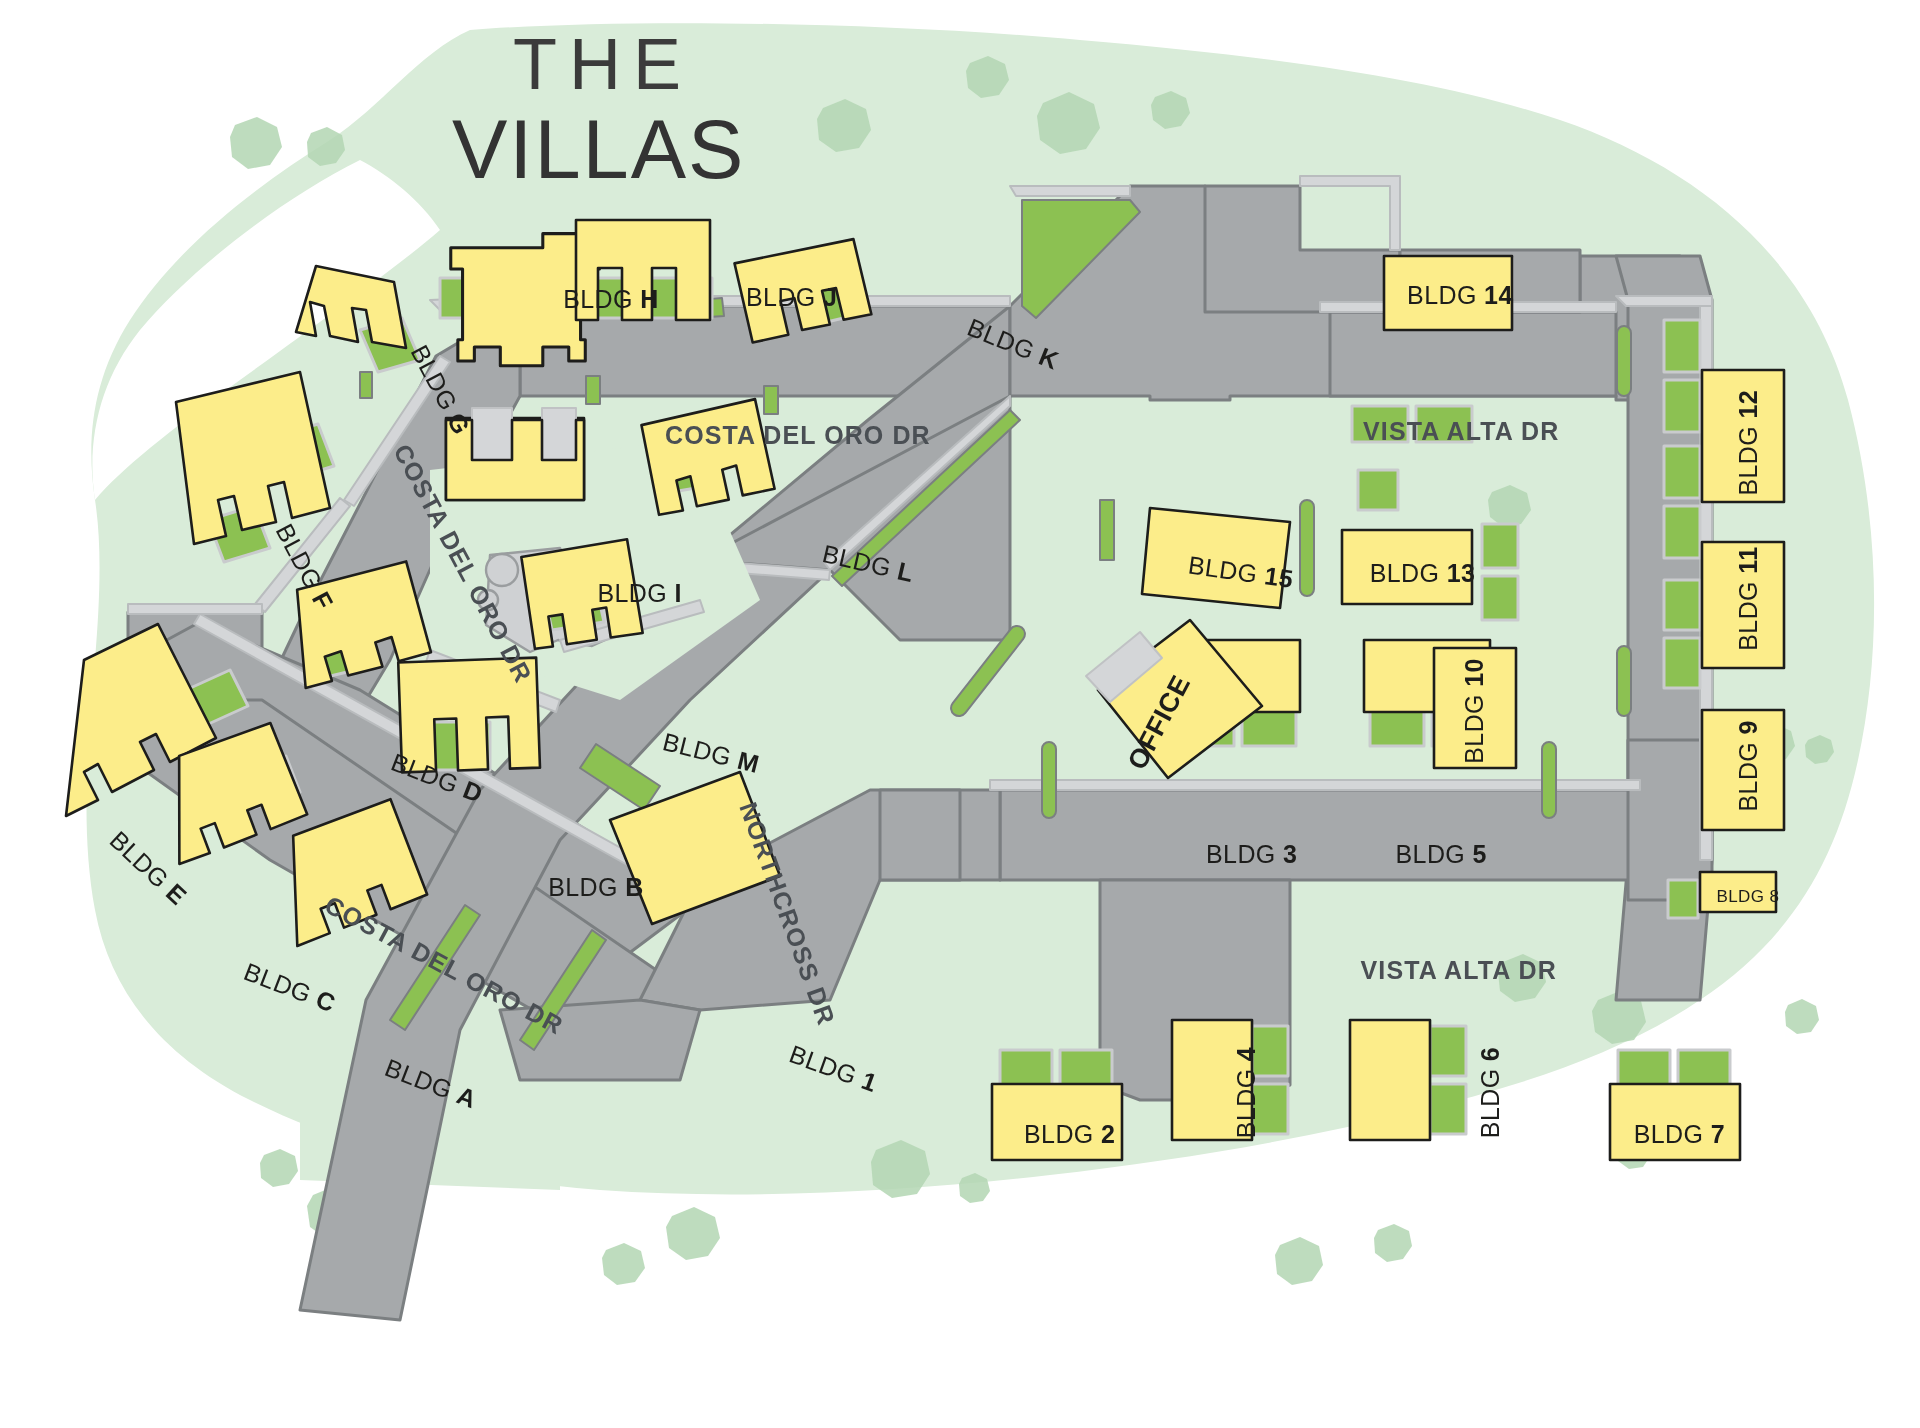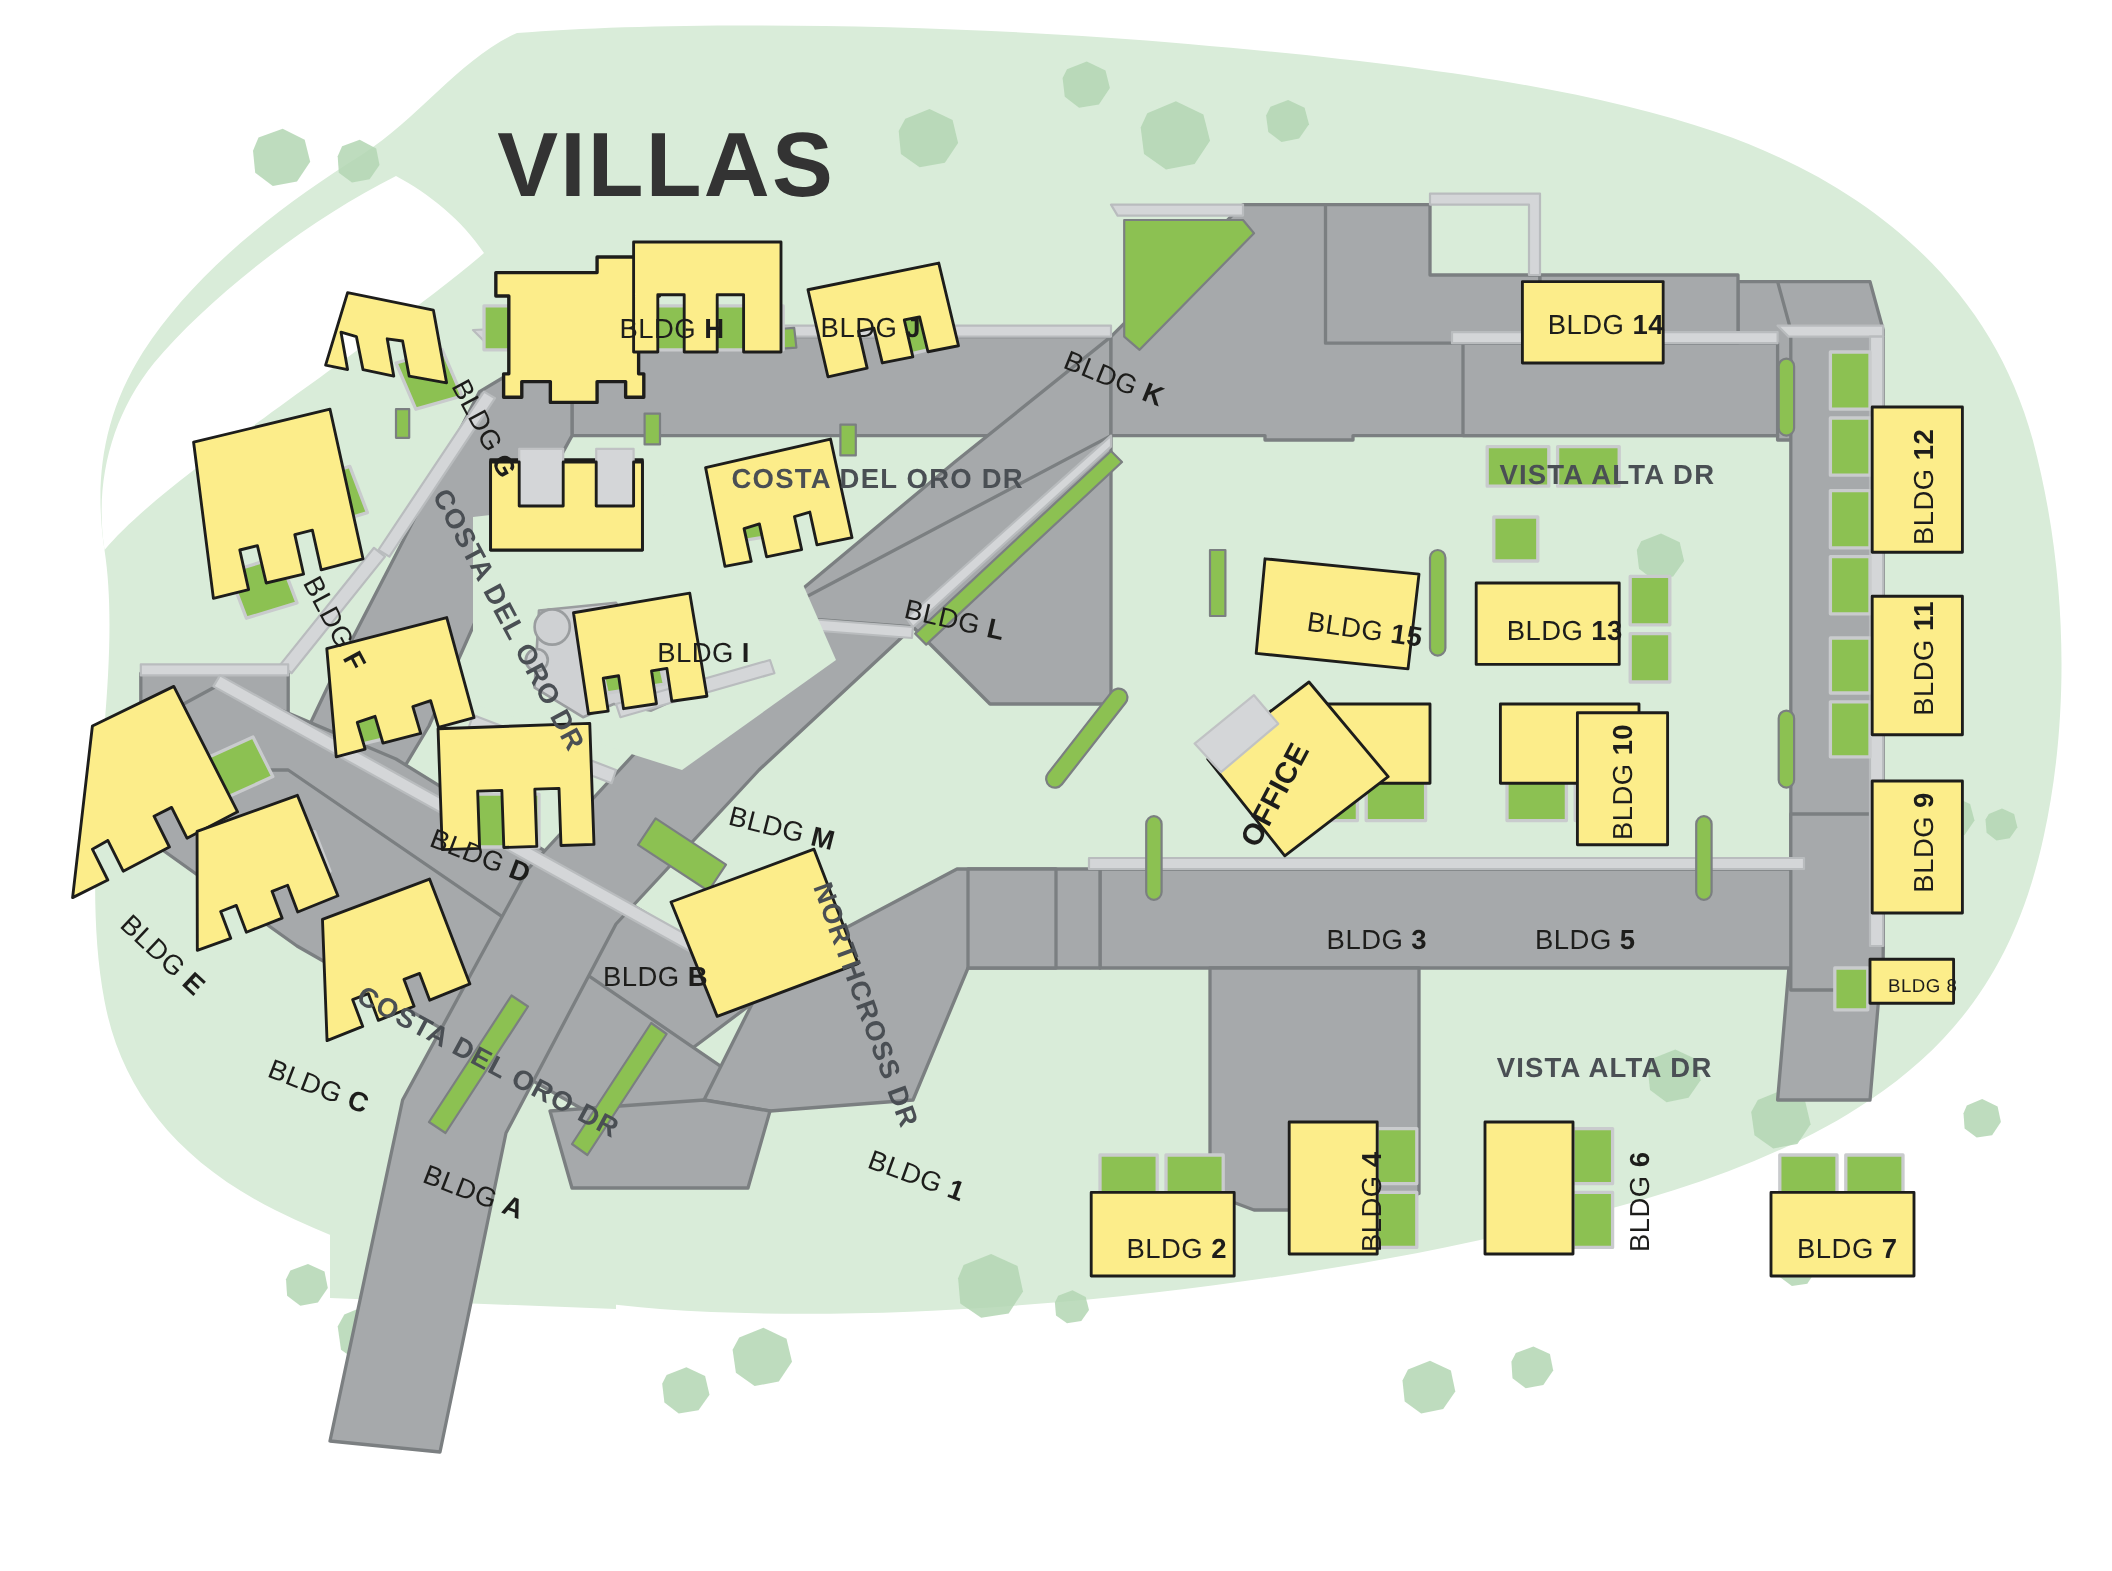--- a/index.html
+++ b/index.html
@@ -20,21 +20,21 @@
        fill:#1d1d1b;font-size:25px;letter-spacing:.4px;}
   .lbl .b{font-weight:bold;}
   .lbl-sm{font-size:17px;}
   .street{font-family:"Liberation Sans","DejaVu Sans",sans-serif;
           fill:#4a4f54;font-size:25px;font-weight:bold;letter-spacing:1.1px;}
   .office-lbl{font-family:"Liberation Sans","DejaVu Sans",sans-serif;
               fill:#1d1d1b;font-size:27px;font-weight:bold;letter-spacing:.5px;}
   #title-the{position:absolute;left:513px;top:28px;font-size:72px;
              font-weight:300;letter-spacing:12px;color:#3b3b3b;line-height:1;}
   #title-villas{position:absolute;left:452px;top:108px;font-size:83px;
-                font-weight:bold;letter-spacing:2px;color:#333333;line-height:1;}
+                font-weight:normal;letter-spacing:2px;color:#333333;line-height:1;}
 </style>
 </head>
 <body>
 
 <div id="map-root">
 
   <svg width="1920" height="1428" viewBox="0 0 1920 1428">
 
     <g>
       <path class="lawn" d="
@@ -388,14 +388,15 @@
         <text class="lbl" x="1476.2" y="710.9" text-anchor="middle" dominant-baseline="middle" transform="rotate(-90 1476.2 710.9)"><tspan>BLDG </tspan><tspan class="b" font-weight="bold">10</tspan></text>
         <text class="lbl" x="1750.4" y="598.6" text-anchor="middle" dominant-baseline="middle" transform="rotate(-90 1750.4 598.6)"><tspan>BLDG </tspan><tspan class="b" font-weight="bold">11</tspan></text>
         <text class="lbl" x="1750.4" y="442.7" text-anchor="middle" dominant-baseline="middle" transform="rotate(-90 1750.4 442.7)"><tspan>BLDG </tspan><tspan class="b" font-weight="bold">12</tspan></text>
         <text class="lbl" x="1422.5" y="574.9" text-anchor="middle" dominant-baseline="middle" transform="rotate(0 1422.5 574.9)"><tspan>BLDG </tspan><tspan class="b" font-weight="bold">13</tspan></text>
         <text class="lbl" x="1459.9" y="296.8" text-anchor="middle" dominant-baseline="middle" transform="rotate(0 1459.9 296.8)"><tspan>BLDG </tspan><tspan class="b" font-weight="bold">14</tspan></text>
         <text class="lbl" x="1240.5" y="573.7" text-anchor="middle" dominant-baseline="middle" transform="rotate(8 1240.5 573.7)"><tspan>BLDG </tspan><tspan class="b" font-weight="bold">15</tspan></text>
         <text class="office-lbl" x="1160.7" y="723.4" text-anchor="middle" dominant-baseline="middle" transform="rotate(-62 1160.7 723.4)">OFFICE</text>
       </g>
   </svg>
 
+  <div id="title-the">THE</div>
   <div id="title-villas">VILLAS</div>
 </div>
 
 </body></html>

